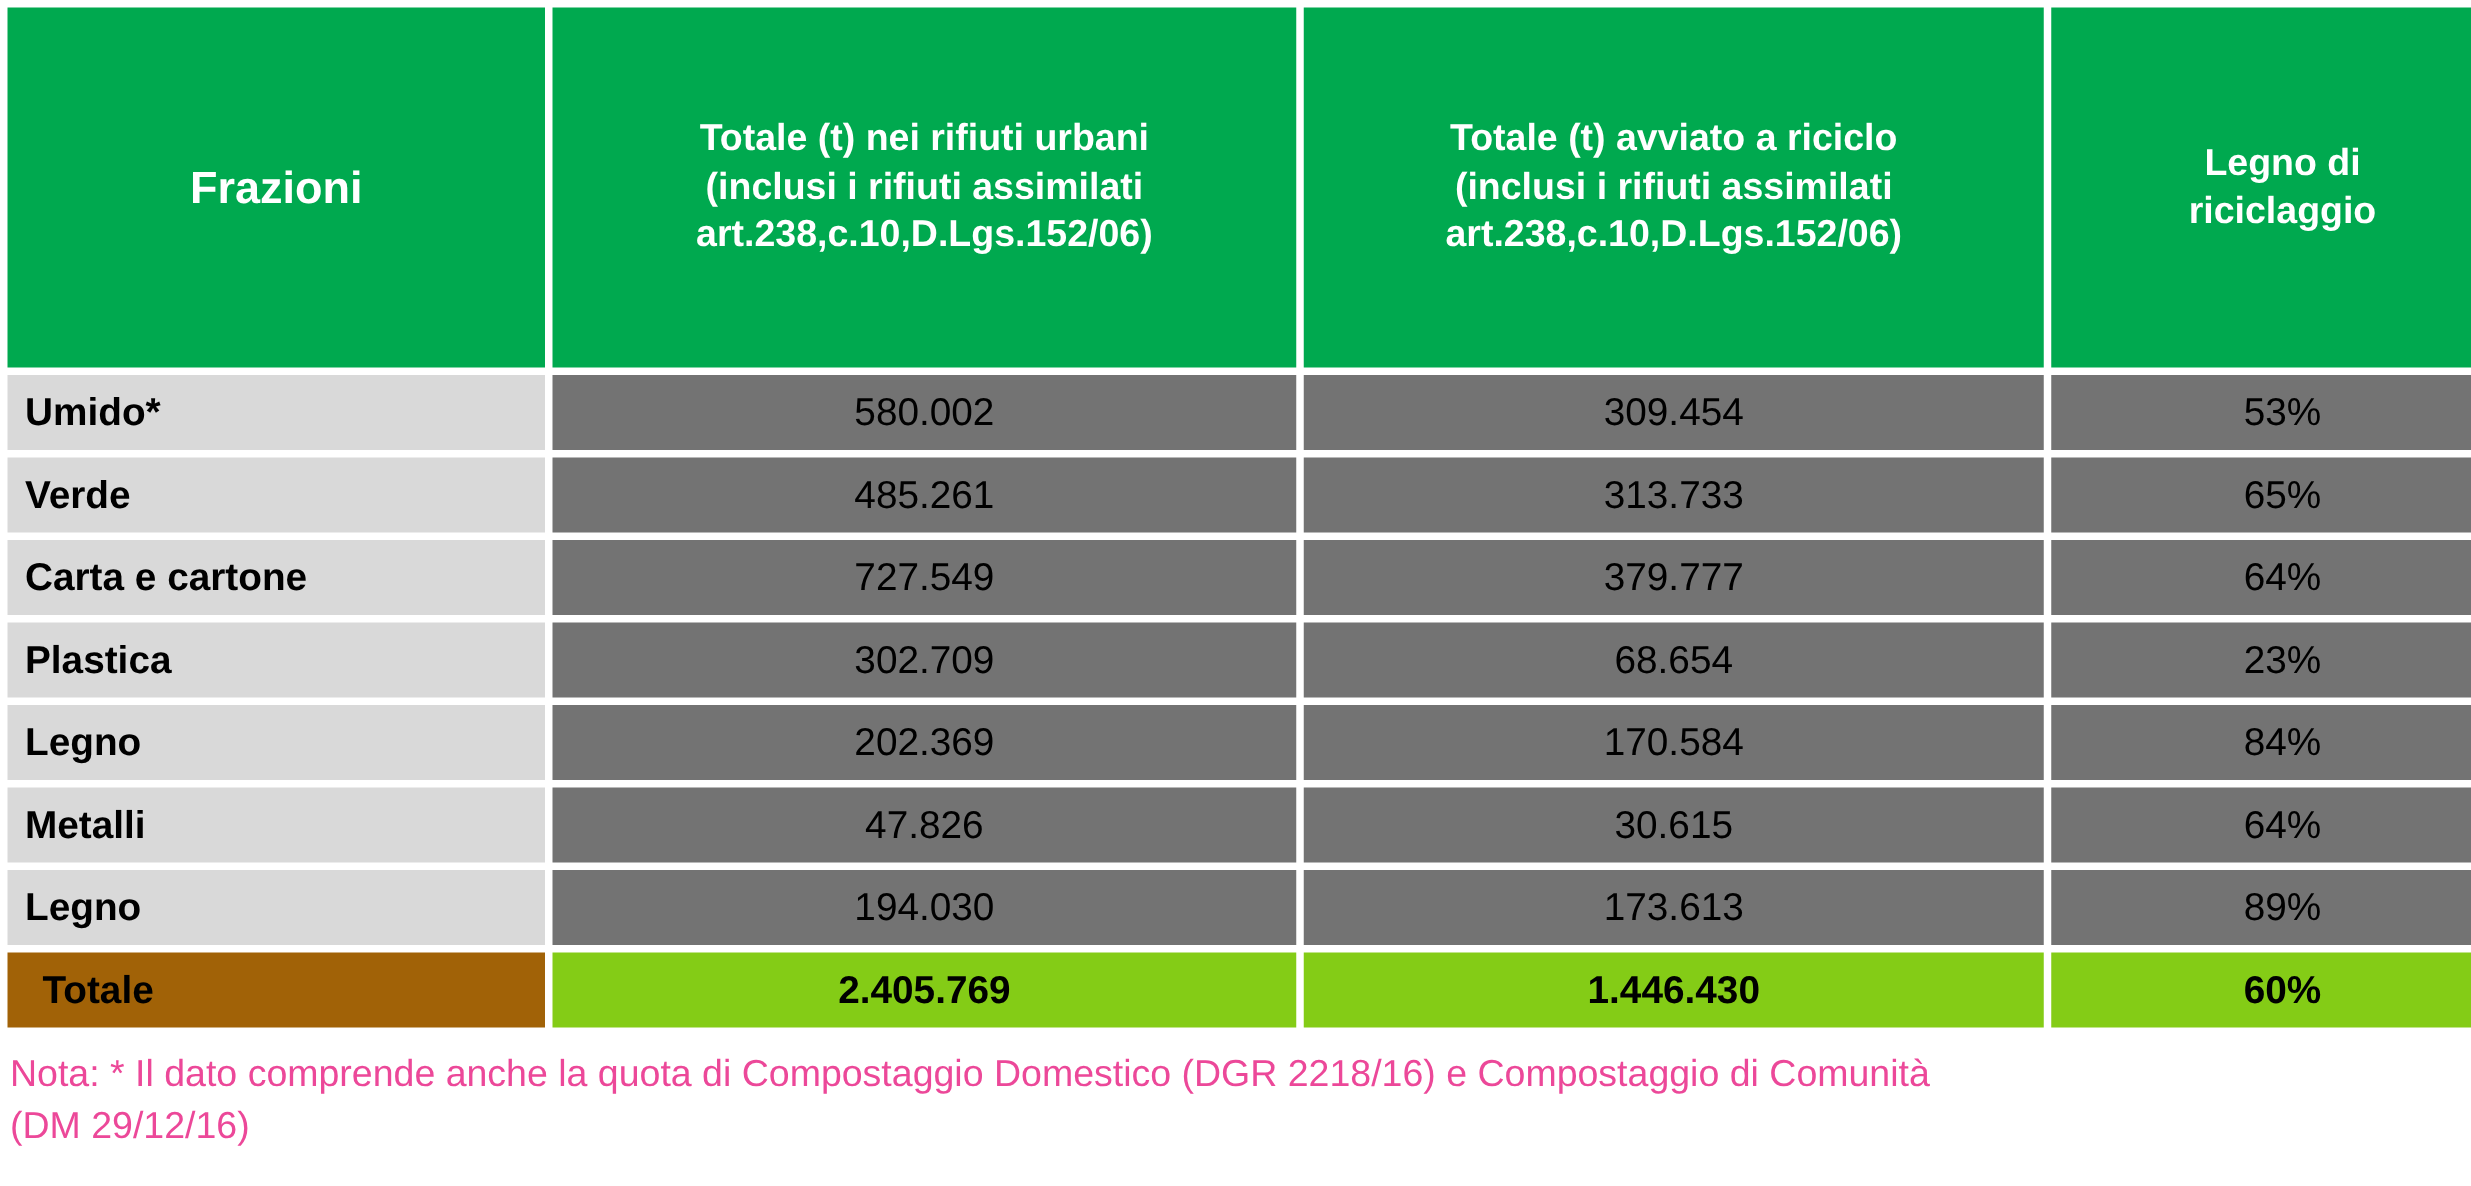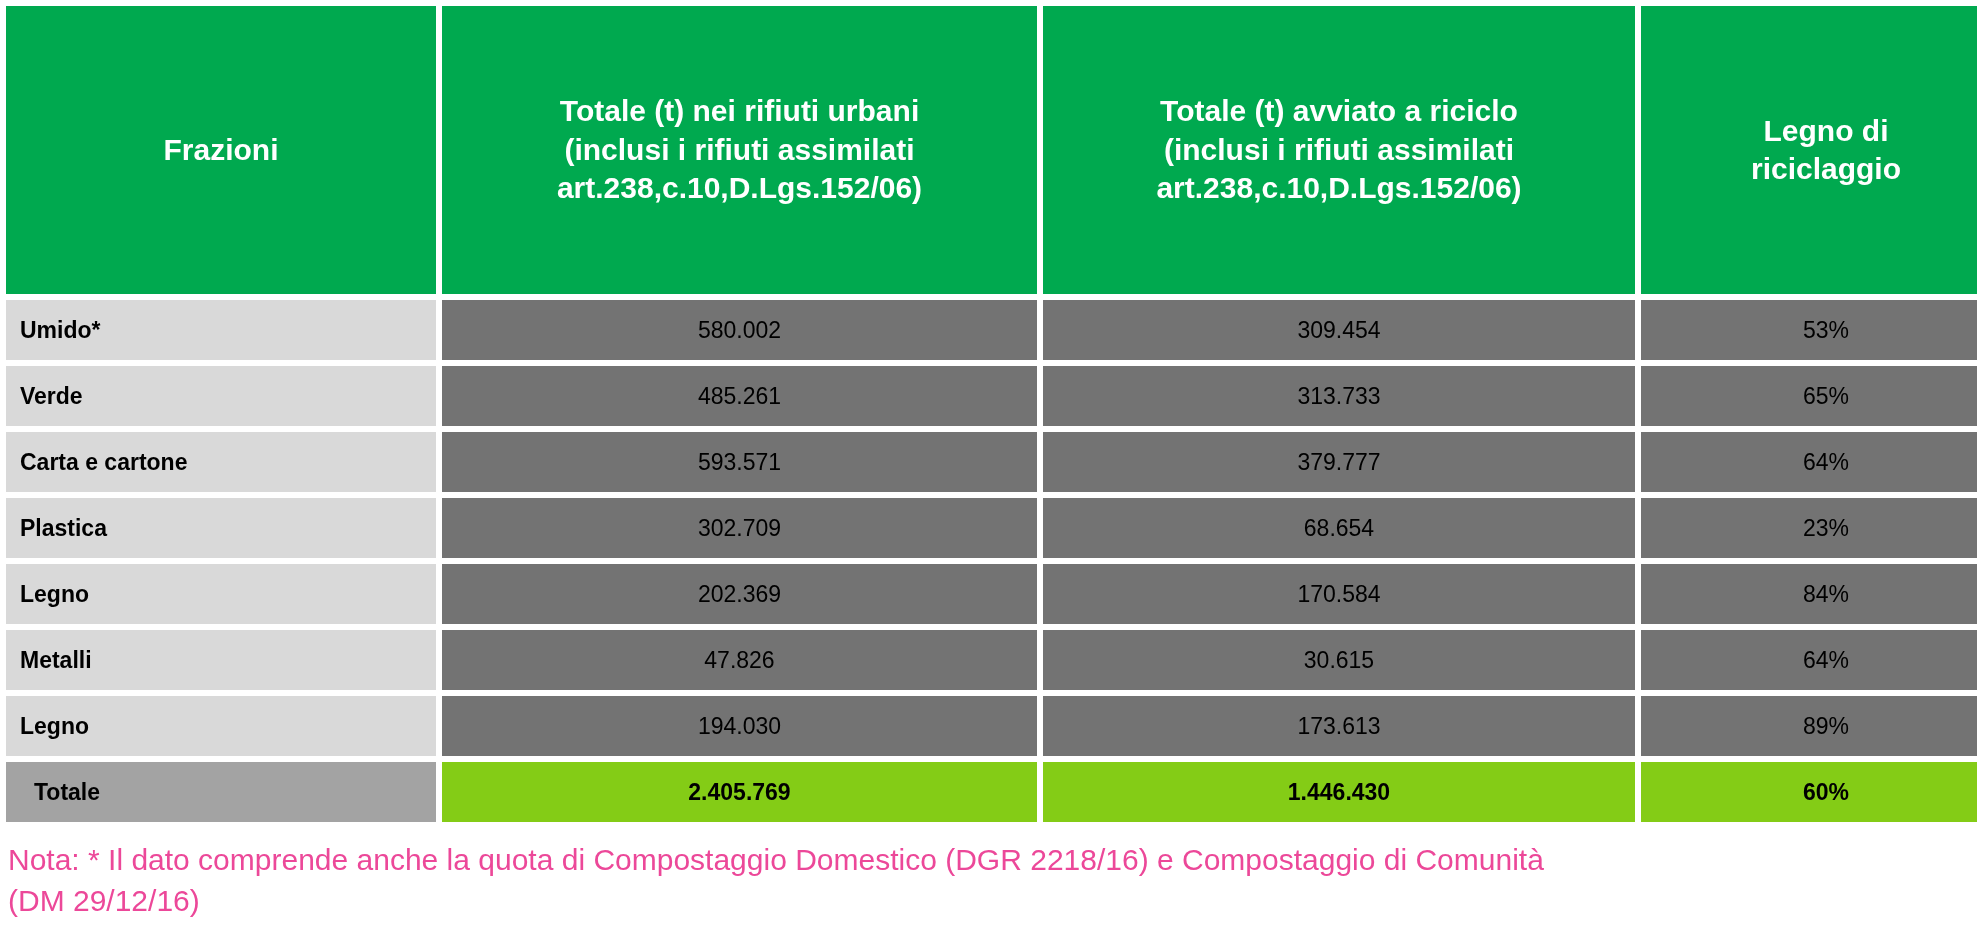--- a/index.html
+++ b/index.html
@@ -37,42 +37,42 @@
     font-weight: bold;
     font-size: 30px;
     line-height: 1.28;
     text-align: center;
     vertical-align: middle;
     height: 288px;
     padding: 4px 10px;
     box-sizing: border-box;
   }
   thead th.th-frazioni {
-    font-size: 30px;
+    font-size: 36px;
   }
 
   tbody td {
     height: 60px;
-    font-size: 23px;
+    font-size: 31px;
     padding: 0 14px;
     box-sizing: border-box;
     vertical-align: middle;
     color: #000000;
   }
   td.label-cell {
     background: #d9d9d9;
     font-weight: bold;
     text-align: left;
   }
   td.value-cell {
     background: #737373;
     text-align: center;
   }
   tr.total-row td.label-cell {
-    background: #a3a3a3;
+    background: #a16207;
     font-weight: bold;
     padding-left: 28px;
   }
   tr.total-row td.value-cell {
     background: #84cc16;
     font-weight: bold;
   }
 
   .note {
     margin: 12px 0 0 8px;
@@ -123,21 +123,21 @@
         <td class="value-cell">53%</td>
       </tr>
       <tr>
         <td class="label-cell">Verde</td>
         <td class="value-cell">485.261</td>
         <td class="value-cell">313.733</td>
         <td class="value-cell">65%</td>
       </tr>
       <tr>
         <td class="label-cell">Carta e cartone</td>
-        <td class="value-cell">593.571</td>
+        <td class="value-cell">727.549</td>
         <td class="value-cell">379.777</td>
         <td class="value-cell">64%</td>
       </tr>
       <tr>
         <td class="label-cell">Plastica</td>
         <td class="value-cell">302.709</td>
         <td class="value-cell">68.654</td>
         <td class="value-cell">23%</td>
       </tr>
       <tr>

